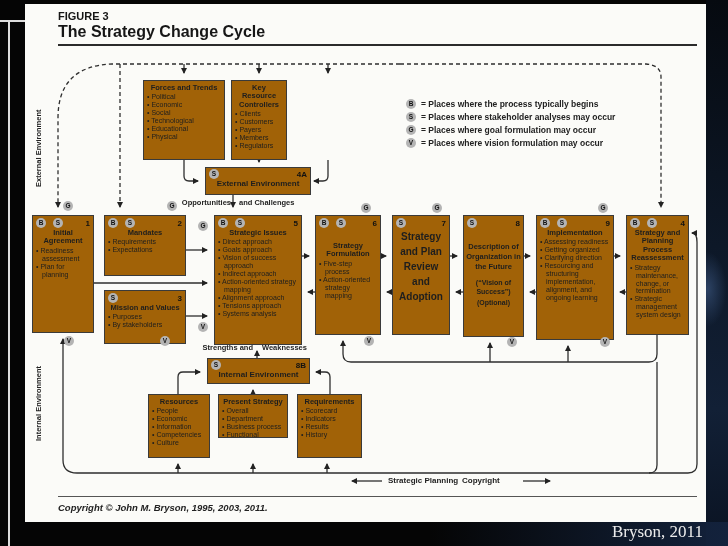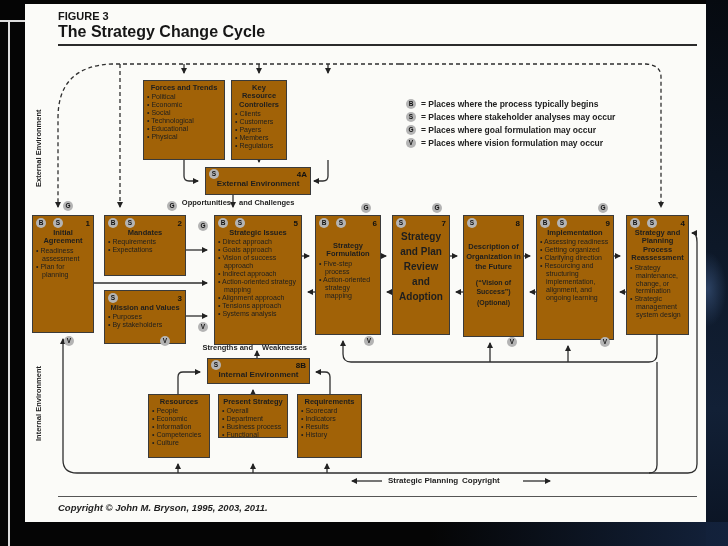--- a/index.html
+++ b/index.html
@@ -317,14 +317,15 @@
   <span class="badge fb" style="left:198px;top:322px;">V</span>
   <span class="badge fb" style="left:364px;top:336px;">V</span>
   <span class="badge fb" style="left:507px;top:337px;">V</span>
   <span class="badge fb" style="left:600px;top:337px;">V</span>
 
   <span class="plab" style="left:388px;top:477px;">Strategic Planning</span>
   <span class="plab" style="left:462px;top:477px;">Copyright</span>
 
   <div class="rule" style="left:58px;top:496px;width:639px;height:1px;background:#555;"></div>
   <div id="copyright">Copyright © John M. Bryson, 1995, 2003, 2011.</div>
+  <div id="attribution">Bryson, 2011</div>
 
 </div>
 
 </body></html>

